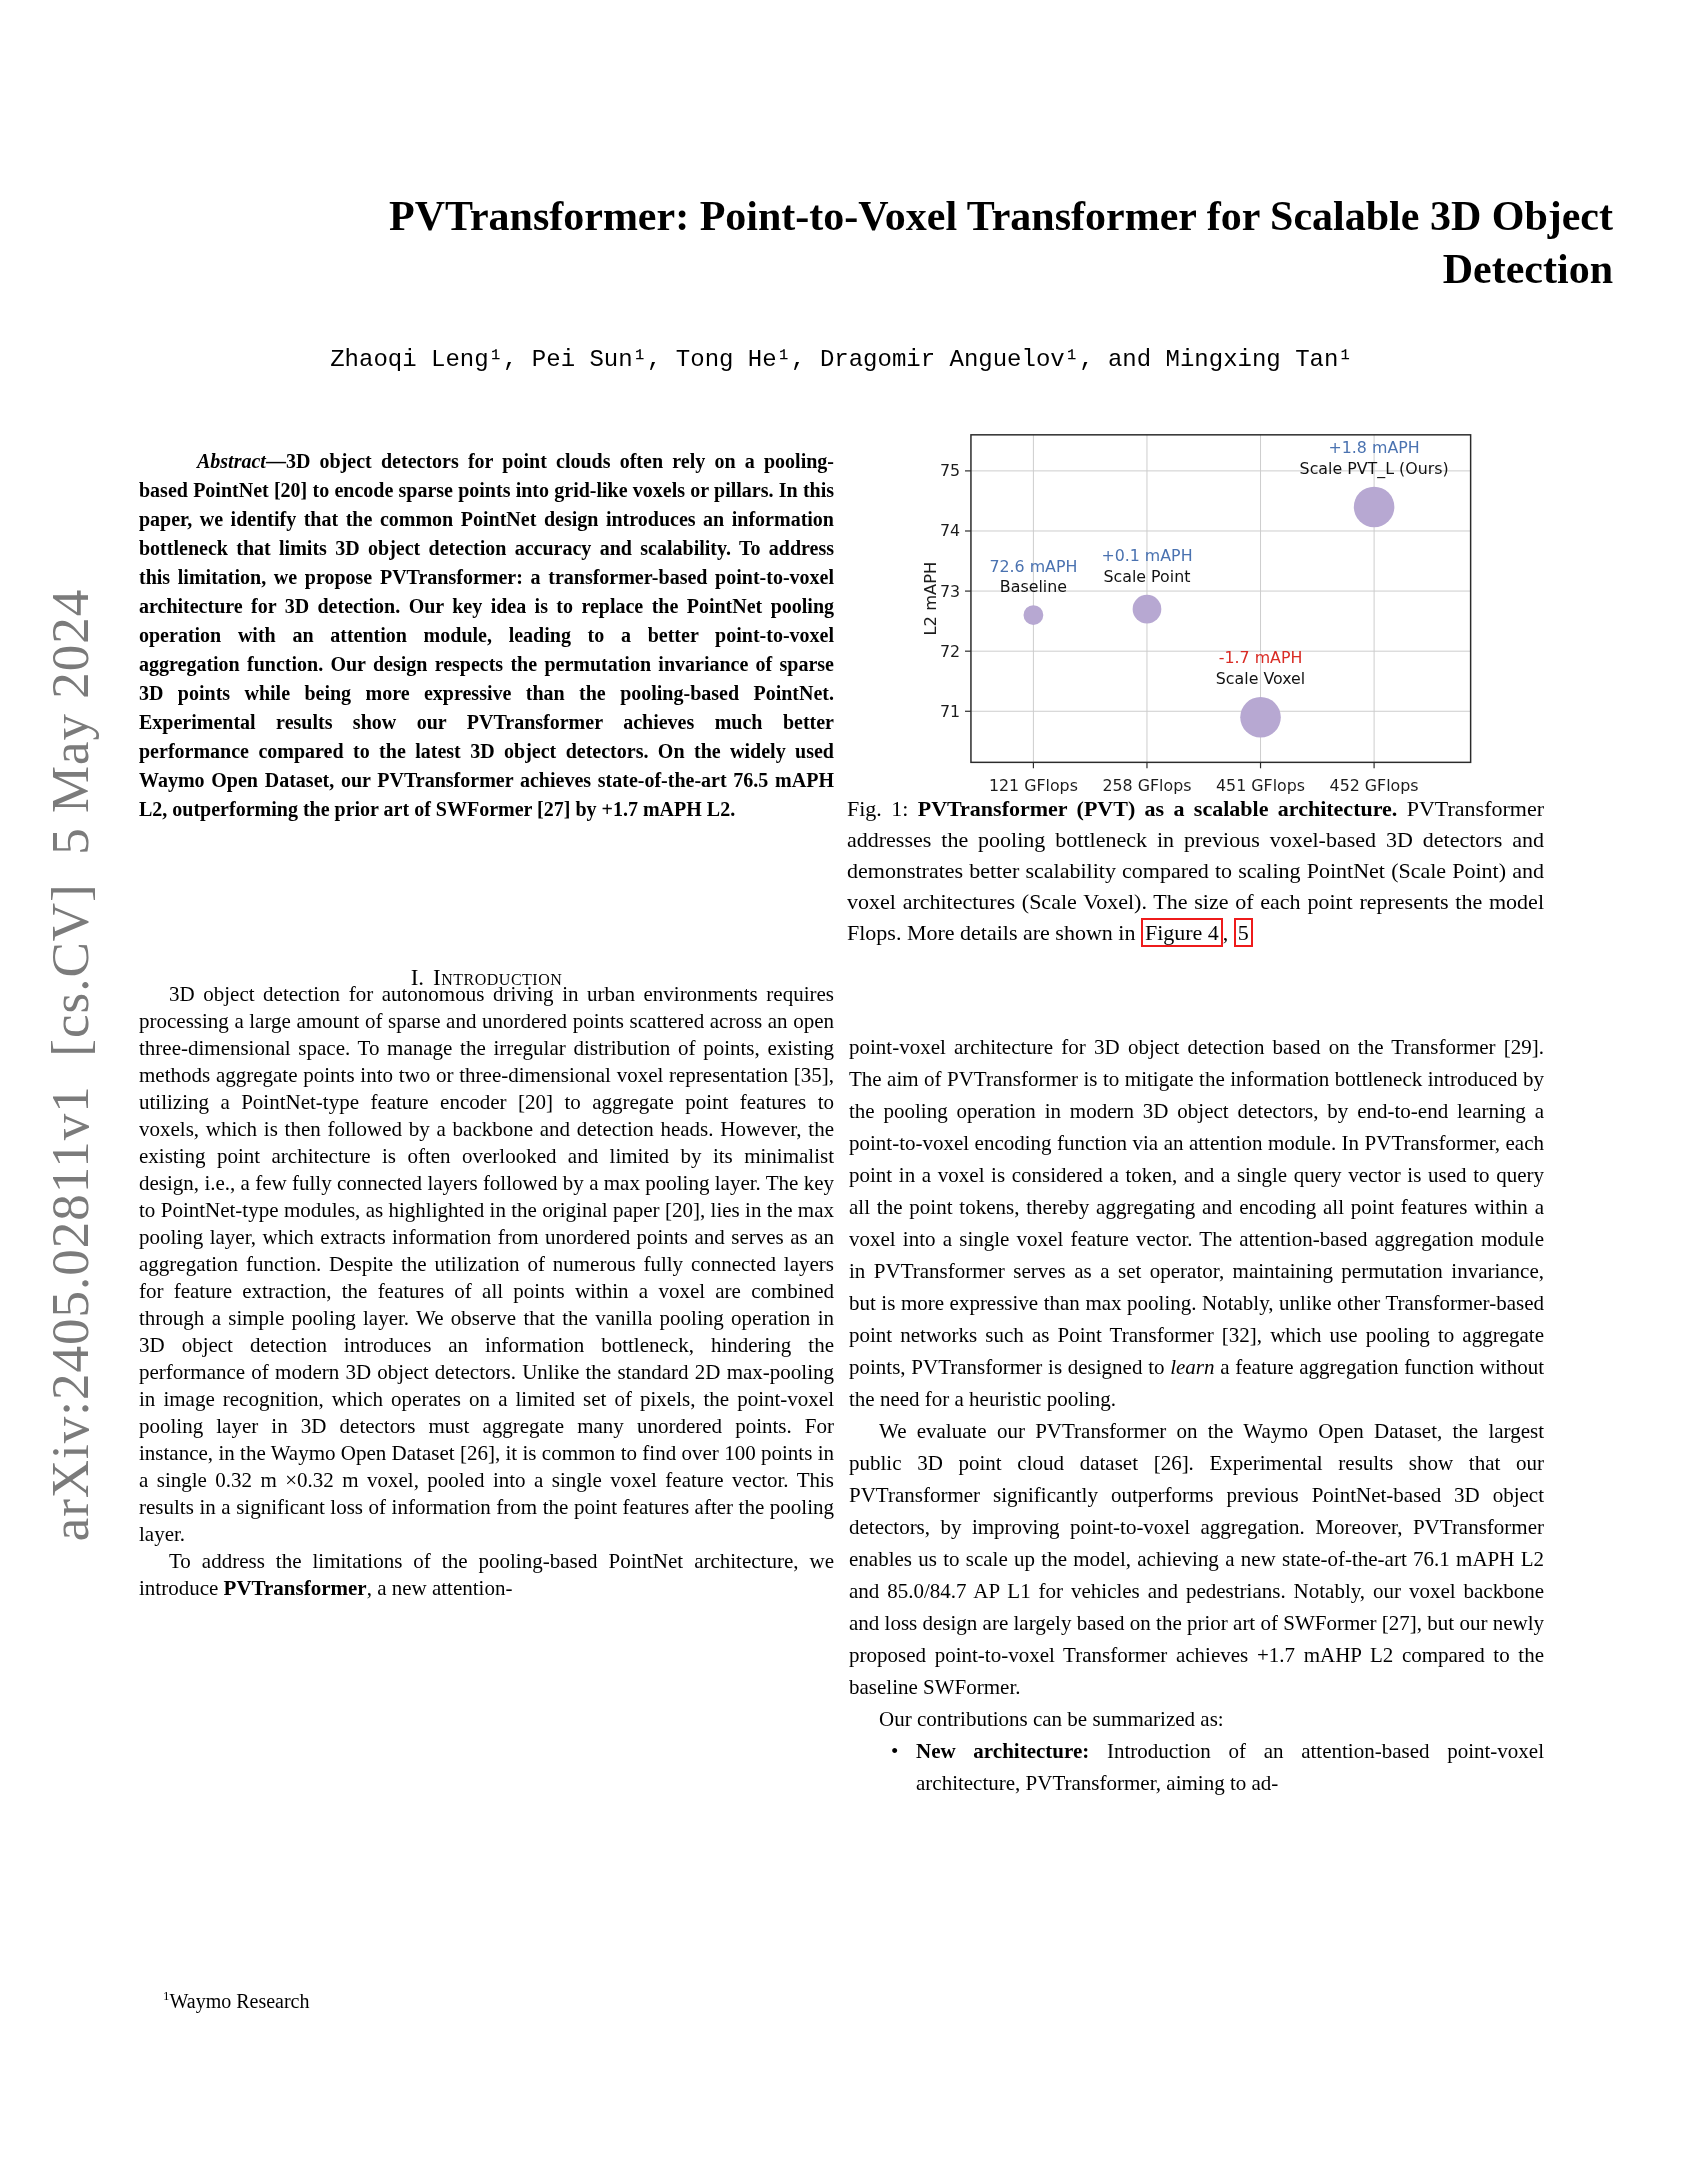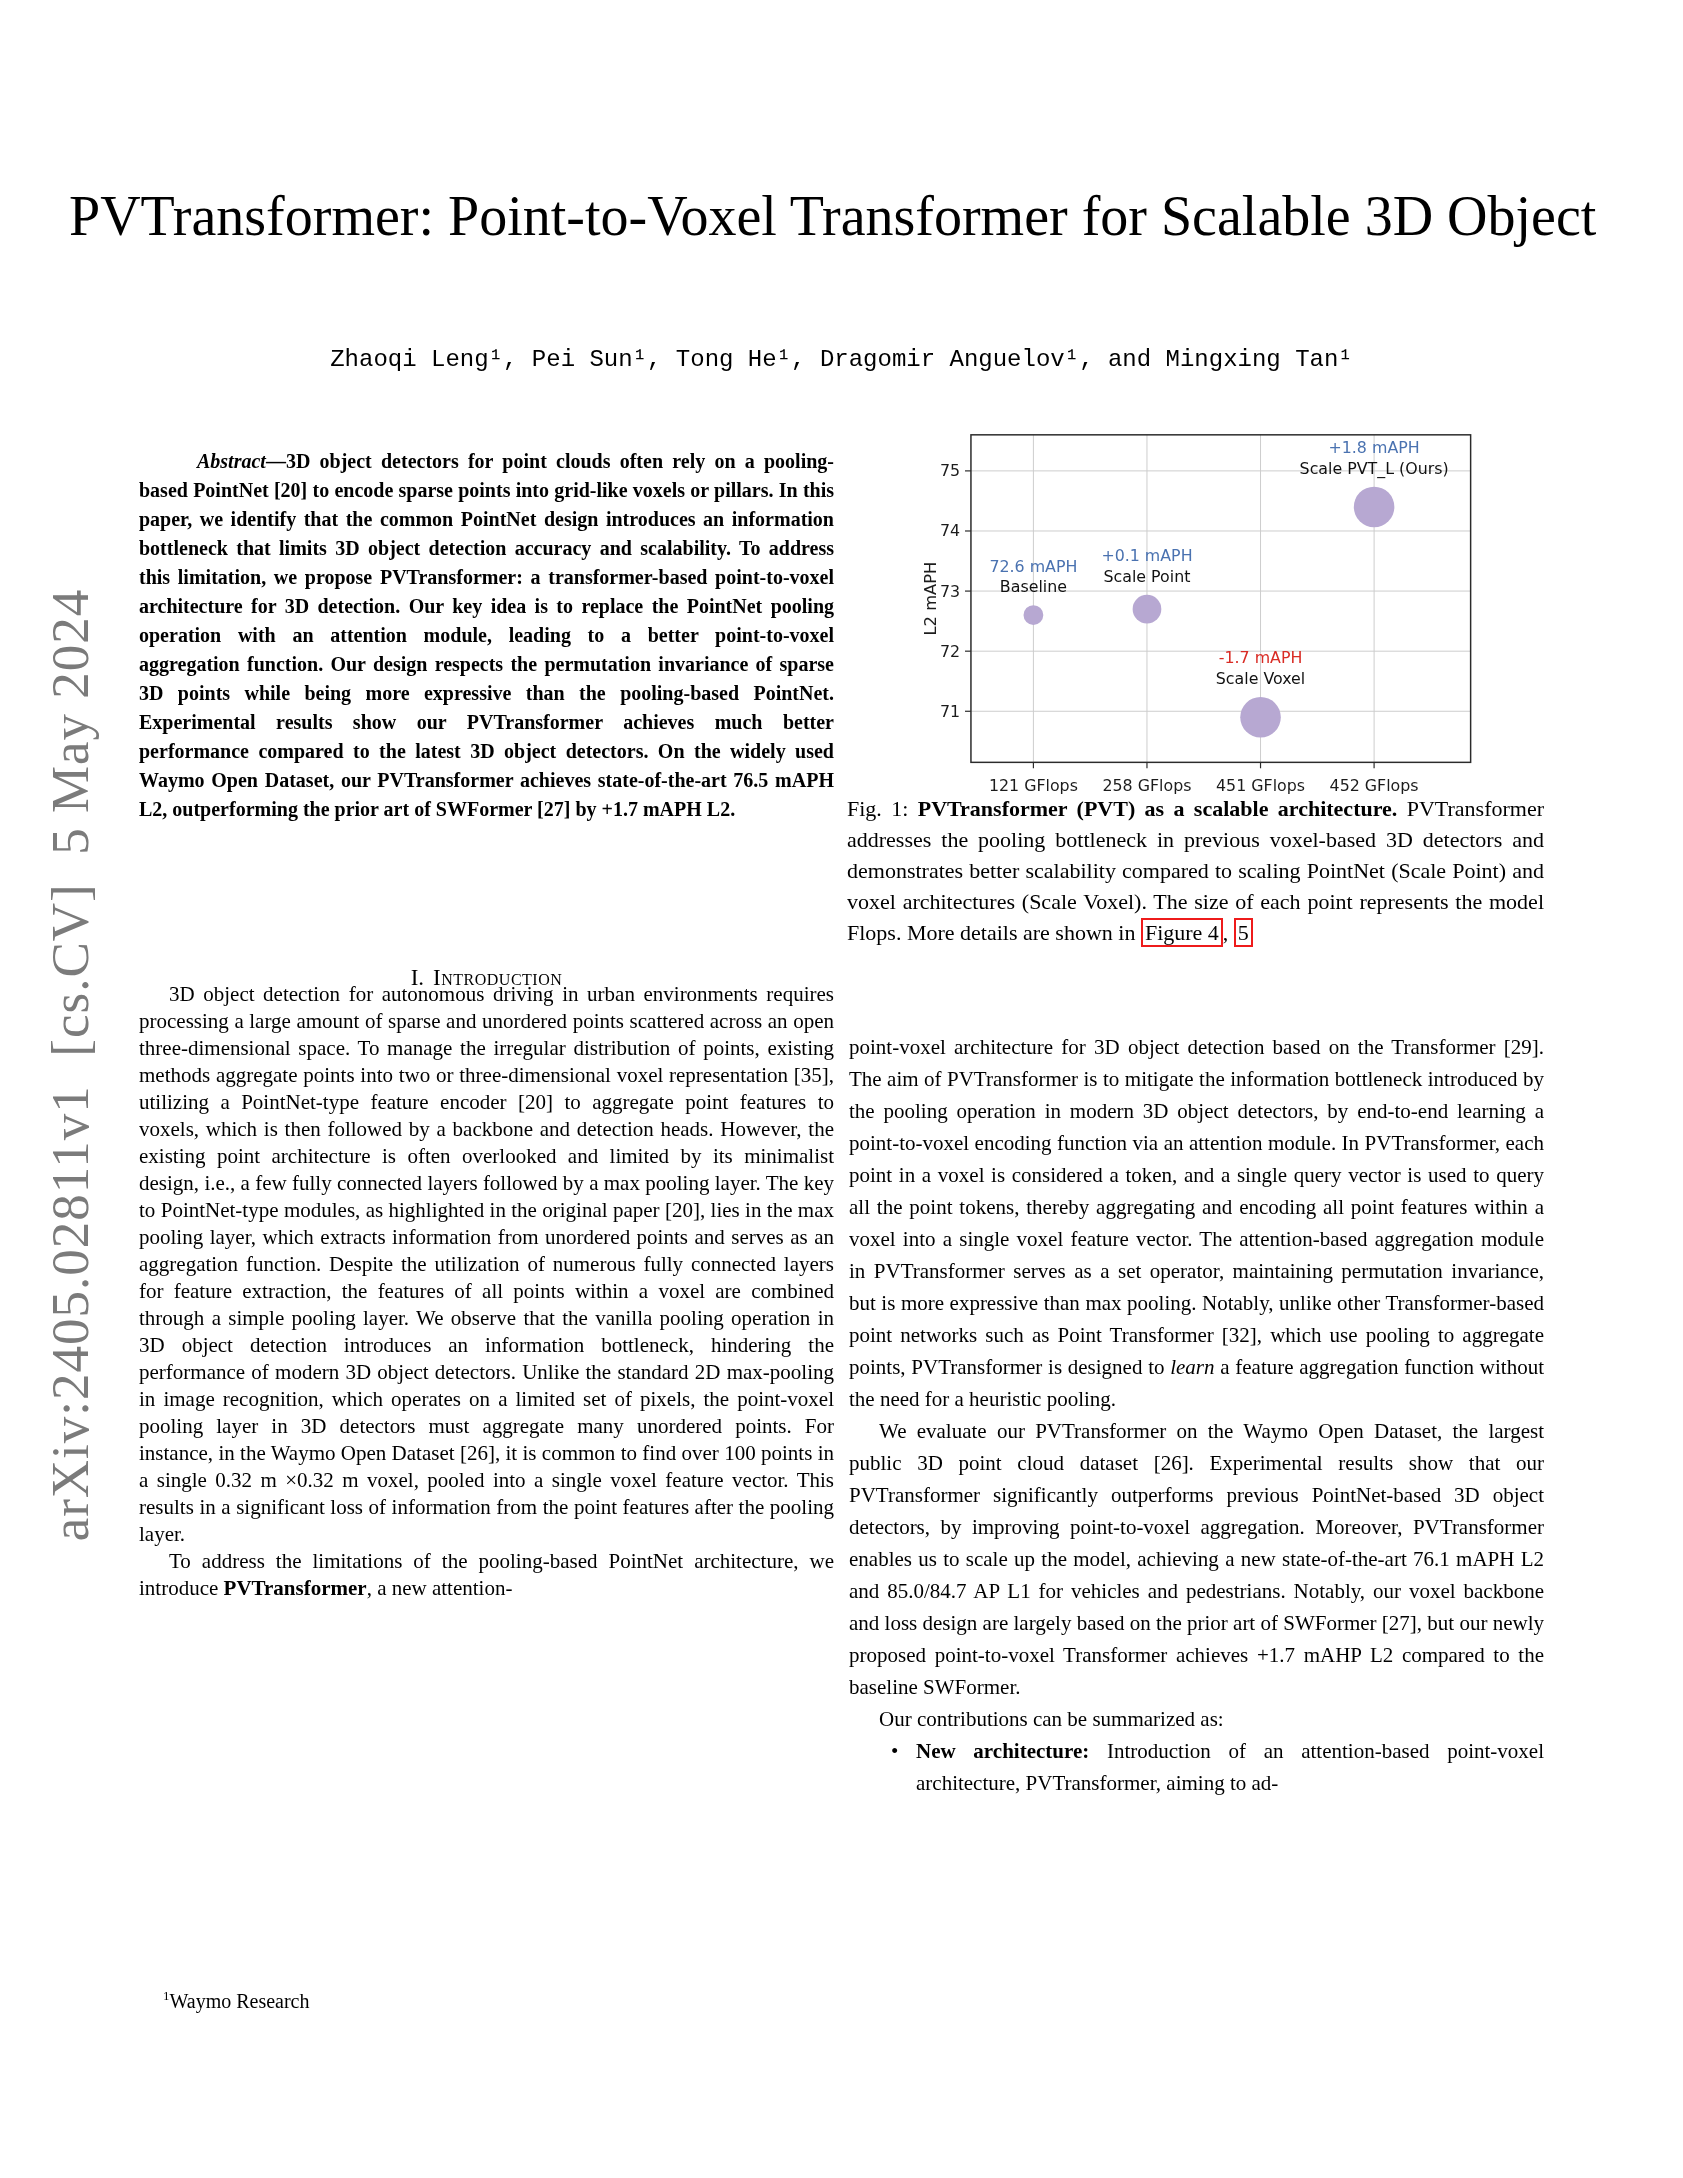--- a/index.html
+++ b/index.html
@@ -8,21 +8,21 @@
     font-family:"Liberation Serif", serif; color:#000; overflow:hidden;
   }
   .arxiv-stamp {
     position:absolute; left:40px; top:1065px;
     transform: rotate(-90deg) translateX(-50%);
     transform-origin:0 0;
     white-space:pre; font-size:53px; color:#7b7b7b; letter-spacing:1px;
   }
   .page-title {
     position:absolute; top:190px; left:69px; width:1544px;
-    text-align:left; font-size:56px; line-height:53px;
+    text-align:right; font-size:42px; line-height:53px;font-weight:bold;
   }
   .authors {
     position:absolute; top:346px; left:0; width:1683px;
     text-align:center; font-size:24px;font-family:Liberation Mono, monospace;
   }
   .abstract {
     position:absolute; left:139px; top:447px; width:695px; margin:0;
     font-size:20px; line-height:29px; font-weight:bold;
     text-align:justify; text-indent:30px;
   }
@@ -61,20 +61,21 @@
   .bullet-item .dot { position:absolute; left:42px; top:0; }
   i.em { font-style:italic; }
 </style>
 </head>
 <body>
 
 <div class="arxiv-stamp">arXiv:2405.02811v1  [cs.CV]  5 May 2024</div>
 
 <div class="page-title">
   <div>PVTransformer: Point-to-Voxel Transformer for Scalable 3D Object</div>
+  <div>Detection</div>
 </div>
 
 <div class="authors">Zhaoqi Leng¹, Pei Sun¹, Tong He¹, Dragomir Anguelov¹, and Mingxing Tan¹</div>
 
 <p class="abstract"><span class="lead">Abstract</span><span>—</span><span>3D object detectors for point clouds often rely on a pooling-based PointNet [20] to encode sparse points into grid-like voxels or pillars. In this paper, we identify that the common PointNet design introduces an information bottleneck that limits 3D object detection accuracy and scalability. To address this limitation, we propose PVTransformer: a transformer-based point-to-voxel architecture for 3D detection. Our key idea is to replace the PointNet pooling operation with an attention module, leading to a better point-to-voxel aggregation function. Our design respects the permutation invariance of sparse 3D points while being more expressive than the pooling-based PointNet. Experimental results show our PVTransformer achieves much better performance compared to the latest 3D object detectors. On the widely used Waymo Open Dataset, our PVTransformer achieves state-of-the-art 76.5 mAPH L2, outperforming the prior art of SWFormer [27] by +1.7 mAPH L2.</span></p>
 
 <div class="sec-heading"><span>I.</span><span class="sc">Introduction</span></div>
 
 <div class="intro-body body-col">
   <p class="indent">3D object detection for autonomous driving in urban environments requires processing a large amount of sparse and unordered points scattered across an open three-dimensional space. To manage the irregular distribution of points, existing methods aggregate points into two or three-dimensional voxel representation [35], utilizing a PointNet-type feature encoder [20] to aggregate point features to voxels, which is then followed by a backbone and detection heads. However, the existing point architecture is often overlooked and limited by its minimalist design, i.e., a few fully connected layers followed by a max pooling layer. The key to PointNet-type modules, as highlighted in the original paper [20], lies in the max pooling layer, which extracts information from unordered points and serves as an aggregation function. Despite the utilization of numerous fully connected layers for feature extraction, the features of all points within a voxel are combined through a simple pooling layer. We observe that the vanilla pooling operation in 3D object detection introduces an information bottleneck, hindering the performance of modern 3D object detectors. Unlike the standard 2D max-pooling in image recognition, which operates on a limited set of pixels, the point-voxel pooling layer in 3D detectors must aggregate many unordered points. For instance, in the Waymo Open Dataset [26], it is common to find over 100 points in a single 0.32 m ×0.32 m voxel, pooled into a single voxel feature vector. This results in a significant loss of information from the point features after the pooling layer.</p>

